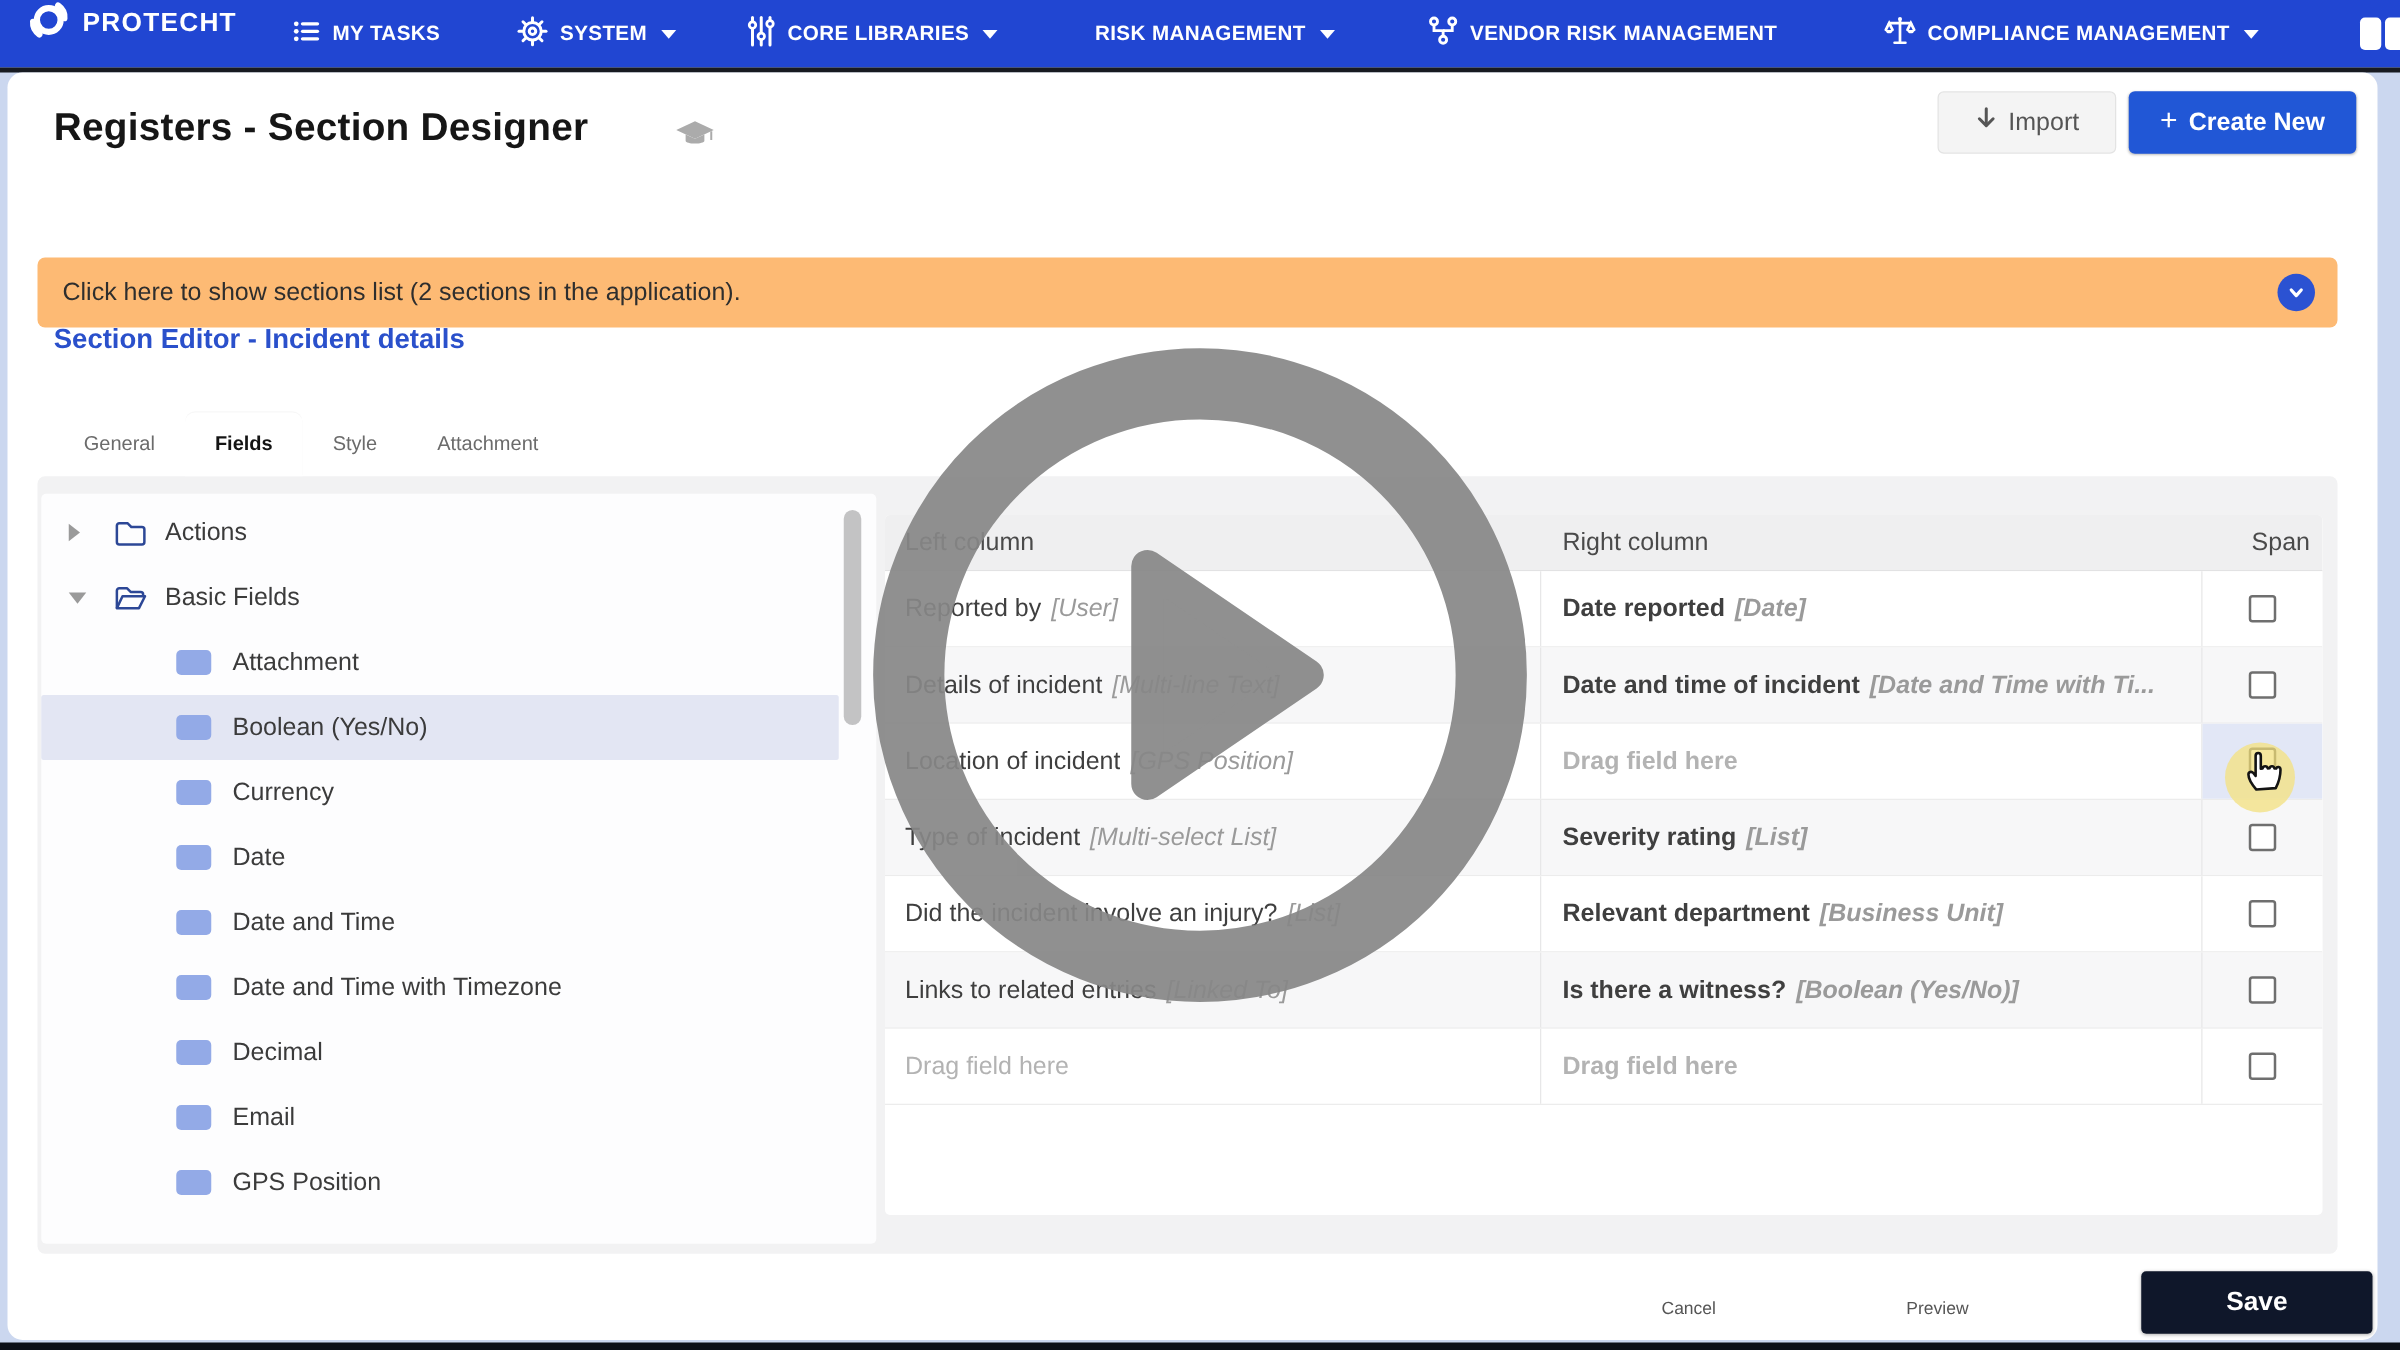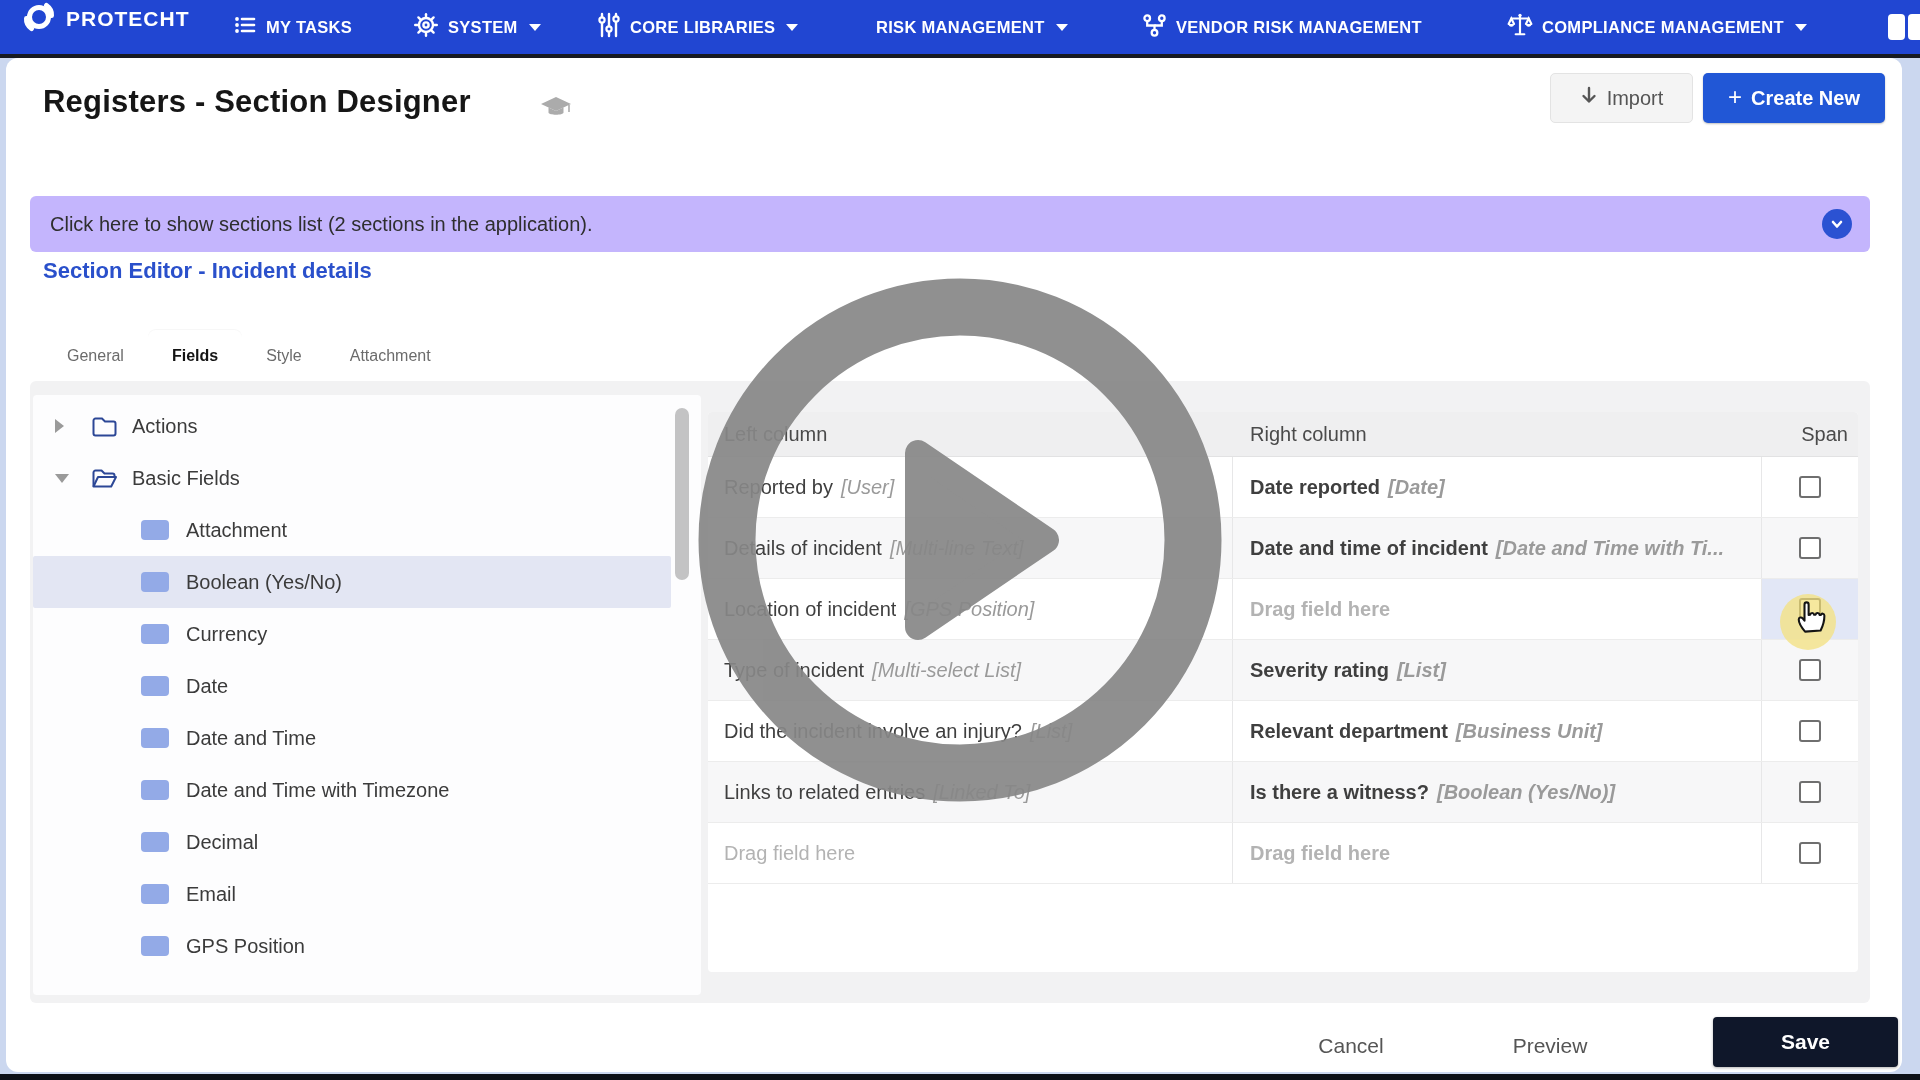--- a/index.html
+++ b/index.html
@@ -22,21 +22,21 @@
   
   .card{position:absolute;left:6px;top:58px;width:1896px;height:1014px;background:#ffffff;border-radius:12px;}
   .page-title{position:absolute;left:37px;top:26px;font-size:31px;font-weight:700;color:#161616;letter-spacing:.2px;}
   .cap-icon{position:absolute;left:534px;top:38px;}
 
   .btn{display:flex;align-items:center;justify-content:center;gap:9px;border-radius:5px;font-size:20px;cursor:pointer;}
   .btn-import{position:absolute;left:1544px;top:15px;width:143px;height:50px;background:#f4f4f4;border:1px solid #e3e3e3;color:#555;}
   .btn-create{position:absolute;left:1697px;top:15px;width:182px;height:50px;background:#2157d6;color:#fff;font-weight:600;box-shadow:0 1px 2px rgba(0,0,0,.25);}
   .plus{font-size:24px;font-weight:400;margin-top:-2px;}
 
-  .sections-bar{position:absolute;left:24px;top:138px;width:1840px;height:56px;background:#c4b5fd;border-radius:6px;display:flex;align-items:center;padding:0 20px;cursor:pointer;}
+  .sections-bar{position:absolute;left:24px;top:148px;width:1840px;height:56px;background:#fdba74;border-radius:6px;display:flex;align-items:center;padding:0 20px;cursor:pointer;}
   .sections-bar .txt{font-size:20px;color:#2e2e2e;}
   .bar-chevron{position:absolute;right:18px;top:13px;width:30px;height:30px;border-radius:50%;background:#2b52d2;display:flex;align-items:center;justify-content:center;cursor:pointer;}
 
   .editor-heading{position:absolute;left:37px;top:200px;font-size:22px;font-weight:700;color:#2a50cb;}
 
   
   .tabs{position:absolute;left:37px;top:272px;height:51px;display:flex;}
   .tab{height:51px;padding:0 24px;display:flex;align-items:center;font-size:16px;color:#6b6b6b;cursor:pointer;}
   .tab.active{background:#f2f2f3;border-radius:8px 8px 0 0;color:#141414;font-weight:600;background:#fff;position:relative;z-index:2;box-shadow:0 -1px 0 rgba(0,0,0,0.03);}
   .tab.active{background:#ffffff;}
@@ -72,21 +72,21 @@
   .tcell.c2{width:529px;padding-left:17px;border-right:1px solid #e7e7e8;font-weight:bold;}
   .tcell.c3{width:96px;justify-content:center;}
   .tcell.c3.hl{background:#e2e7f6;}
   .fname{color:#3f3f3f;white-space:nowrap;overflow:hidden;}
   .ftype{color:#9a9a9a;font-style:italic;margin-left:8px;white-space:nowrap;}
   .drag{color:#b3b3b3;}
   .cbx{width:22px;height:22px;border:2px solid #6f6f6f;border-radius:3px;background:#fff;cursor:pointer;}
   .cbx.dark{border-color:#2f2f2f;}
 
   
-  .foot-link{position:absolute;height:48px;line-height:48px;text-align:center;font-size:21px;color:#555;cursor:pointer;}
+  .foot-link{position:absolute;height:48px;line-height:48px;text-align:center;font-size:14px;color:#555;cursor:pointer;}
   .cancel{left:1290px;top:964px;width:110px;}
   .preview{left:1484px;top:964px;width:120px;}
   .btn-save{position:absolute;left:1707px;top:959px;width:185px;height:50px;background:#0f172a;color:#fff;font-weight:600;font-size:21px;border-radius:4px;display:flex;align-items:center;justify-content:center;cursor:pointer;box-shadow:0 1px 3px rgba(0,0,0,.3);}
 
   .bottom-strip{position:absolute;left:0;top:1074px;width:1920px;height:6px;background:#0d1017;}
 
   .overlay-svg{position:absolute;left:0;top:0;pointer-events:none;}
   .play-overlay{position:absolute;left:0;top:0;cursor:pointer;}
 </style>
 </head>

